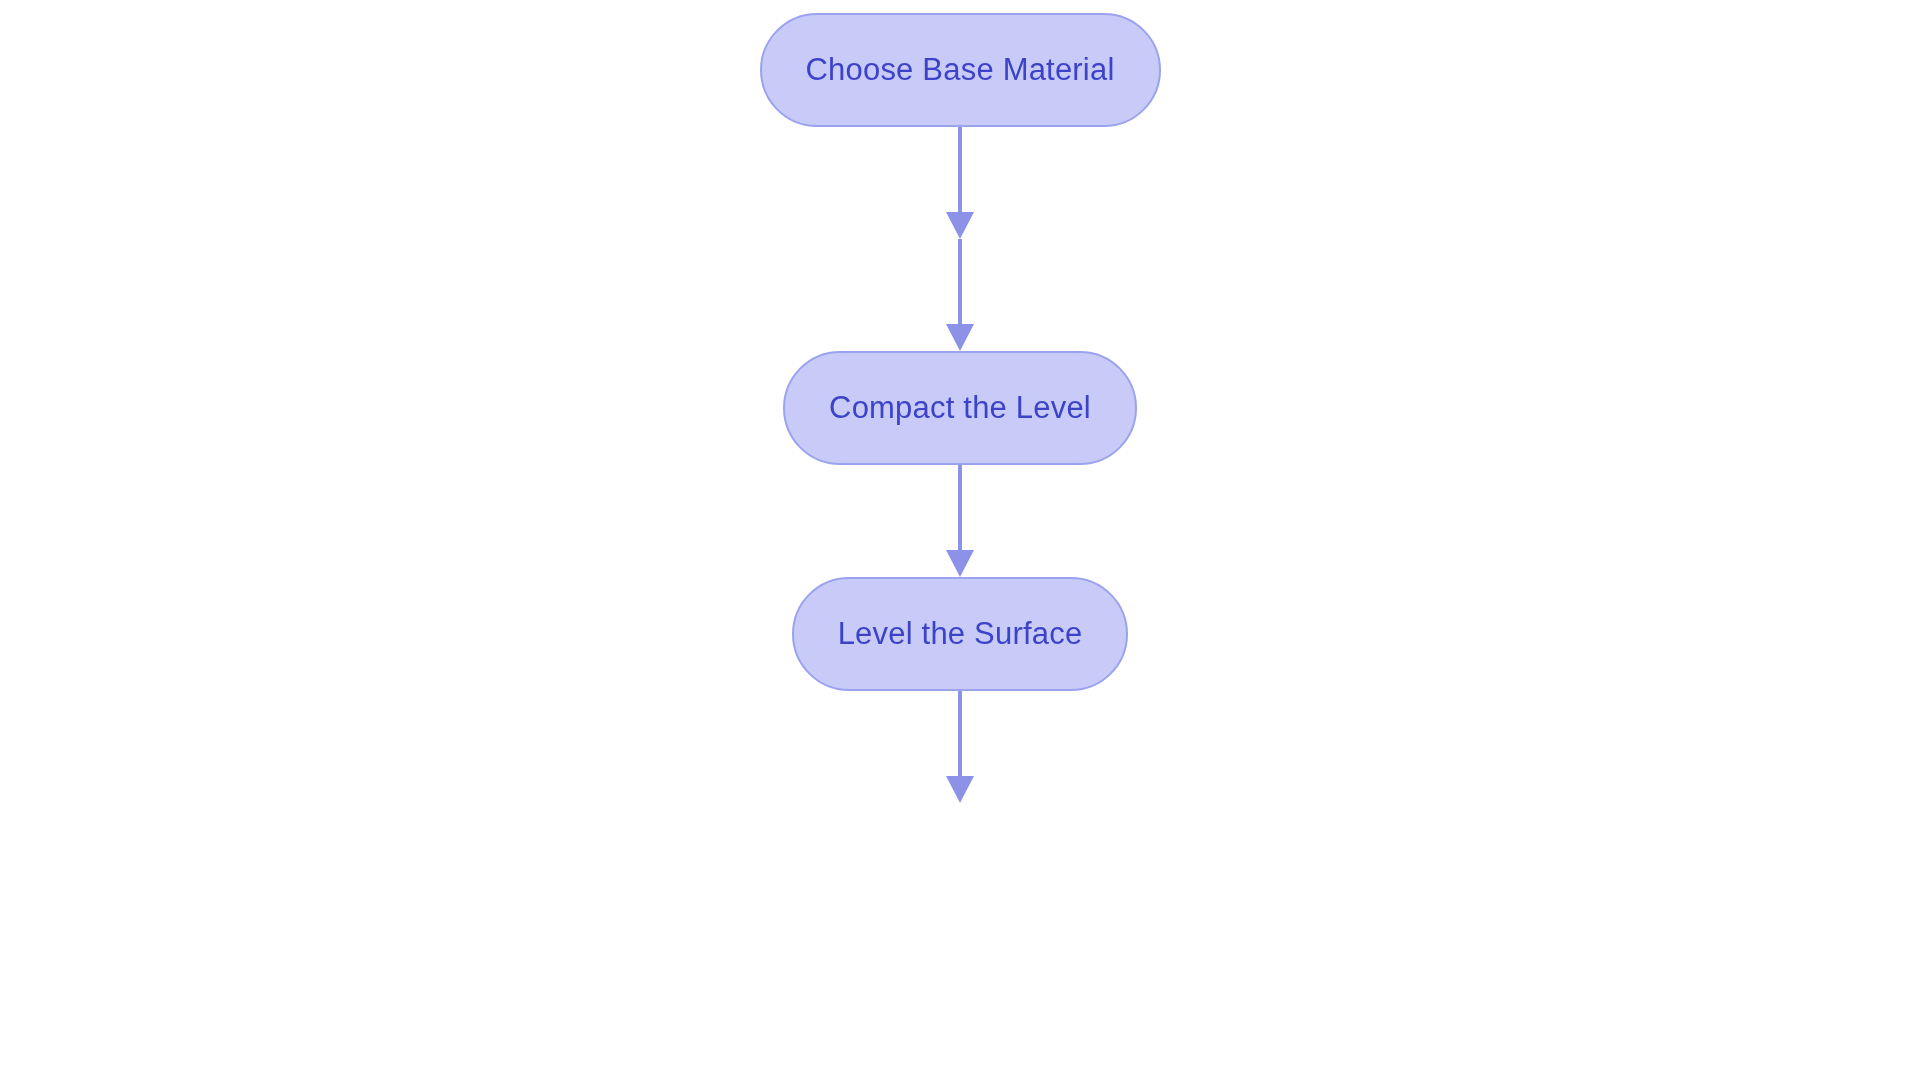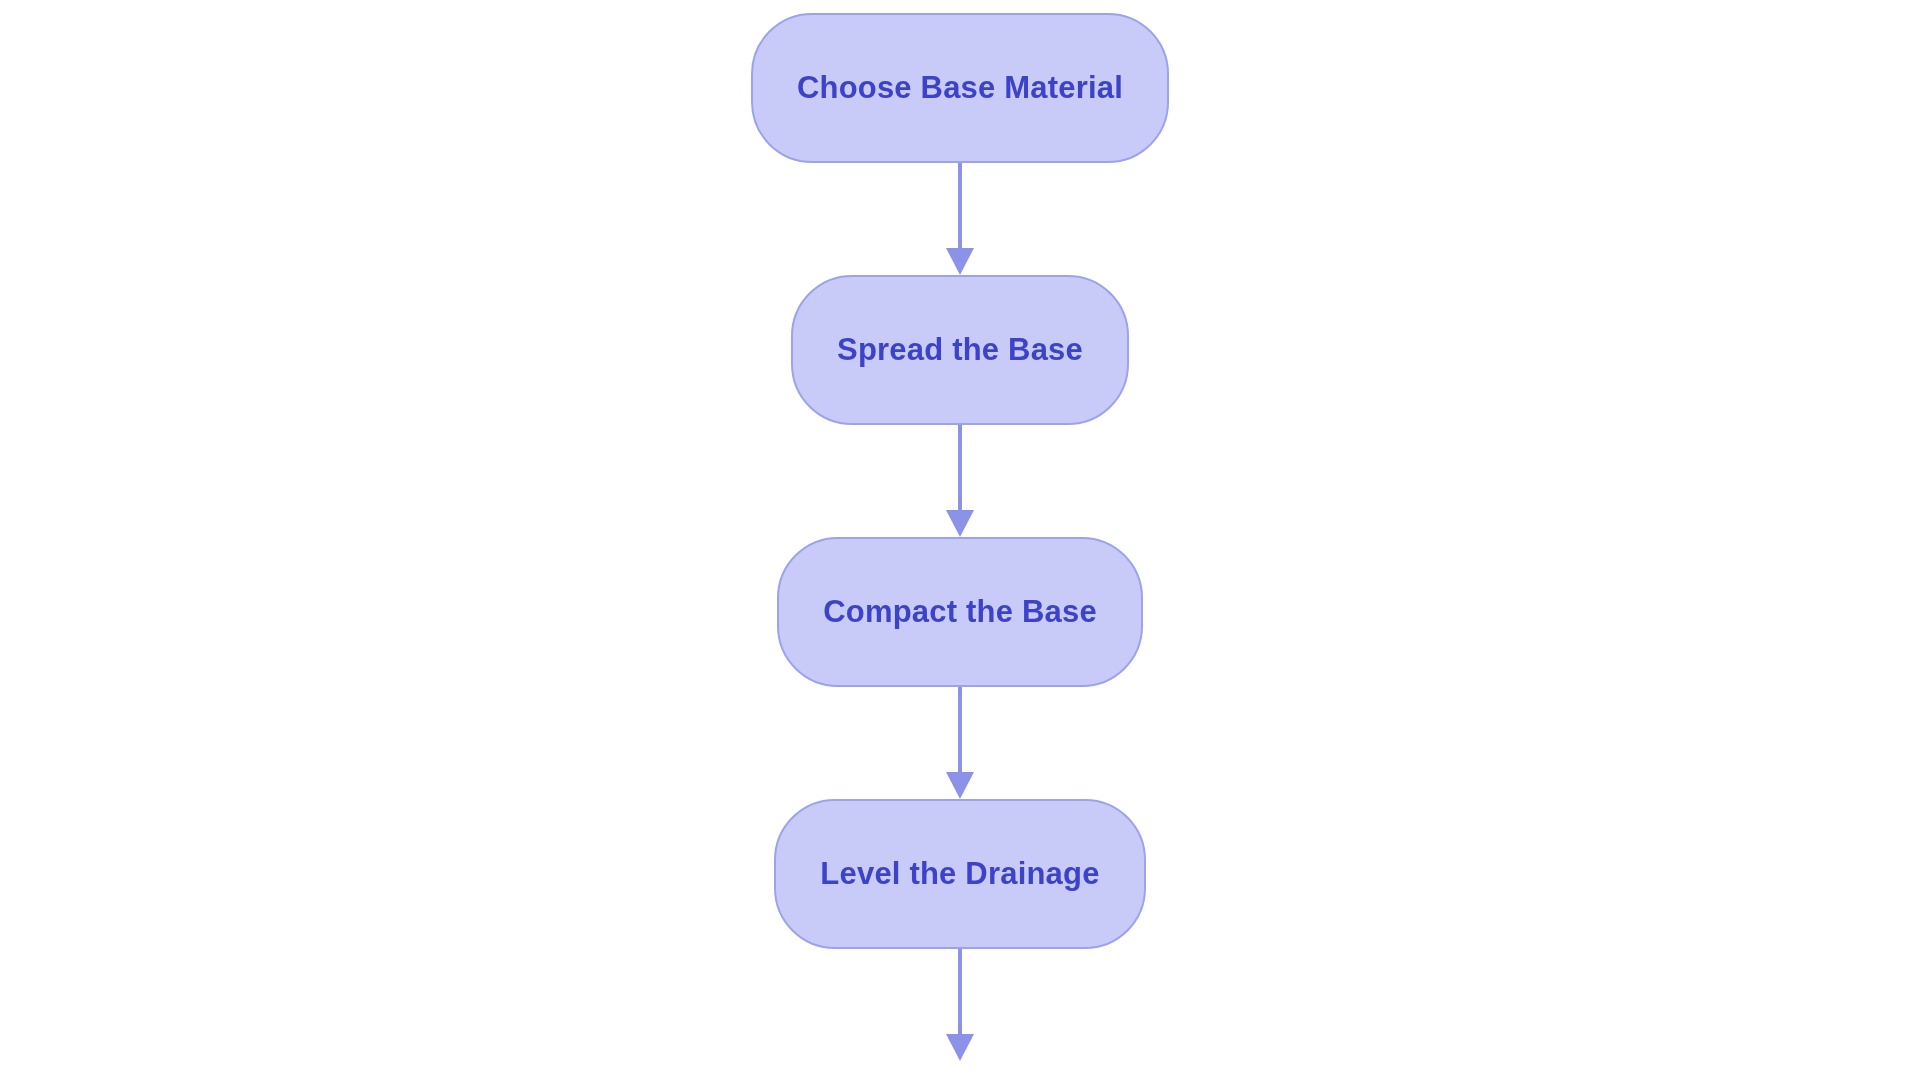--- a/index.html
+++ b/index.html
@@ -19,35 +19,34 @@
   }
   .canvas {
     width: 1920px;
     height: 1083px;
     display: flex;
     flex-direction: column;
     align-items: center;
     padding-top: 13px;
   }
   .node {
-    height: 150px;
+    height: 114px;
     min-width: 240px;
     padding: 0 44px;
     border-radius: 61px;
     background: var(--node-fill);
     border: 2px solid var(--node-border);
     display: flex;
     align-items: center;
     justify-content: center;
     color: var(--node-text);
     font-size: 31px;
     letter-spacing: 0.2px;
     white-space: nowrap;
     flex: 0 0 auto;
-    font-weight: bold;
   }
   .edge {
     height: 112px;
     display: flex;
     flex-direction: column;
     align-items: center;
     flex: 0 0 auto;
   }
   .edge-line {
     width: 4px;
@@ -69,40 +68,37 @@
 
   <div class="node">
     <span>Choose Base Material</span>
   </div>
 
   <div class="edge">
     <div class="edge-line"></div>
     <div class="edge-head"></div>
   </div>
 
+
+  <div class="edge">
+    <div class="edge-line"></div>
+    <div class="edge-head"></div>
+  </div>
+
   <div class="node">
-    <span>Spread the Base</span>
+    <span>Compact the Level</span>
   </div>
 
   <div class="edge">
     <div class="edge-line"></div>
     <div class="edge-head"></div>
   </div>
 
   <div class="node">
-    <span>Compact the Base</span>
-  </div>
-
-  <div class="edge">
-    <div class="edge-line"></div>
-    <div class="edge-head"></div>
-  </div>
-
-  <div class="node">
-    <span>Level the Drainage</span>
+    <span>Level the Surface</span>
   </div>
 
   <div class="edge">
     <div class="edge-line"></div>
     <div class="edge-head"></div>
   </div>
 
 
 </div>
 

